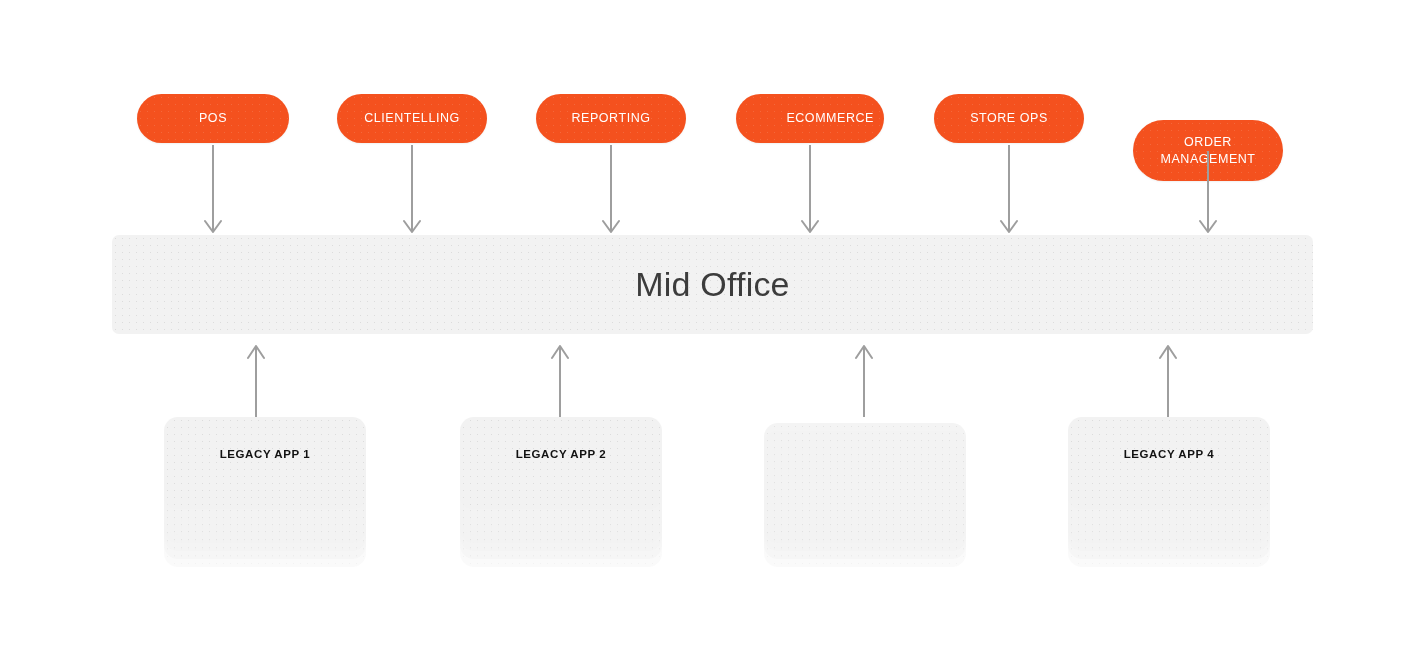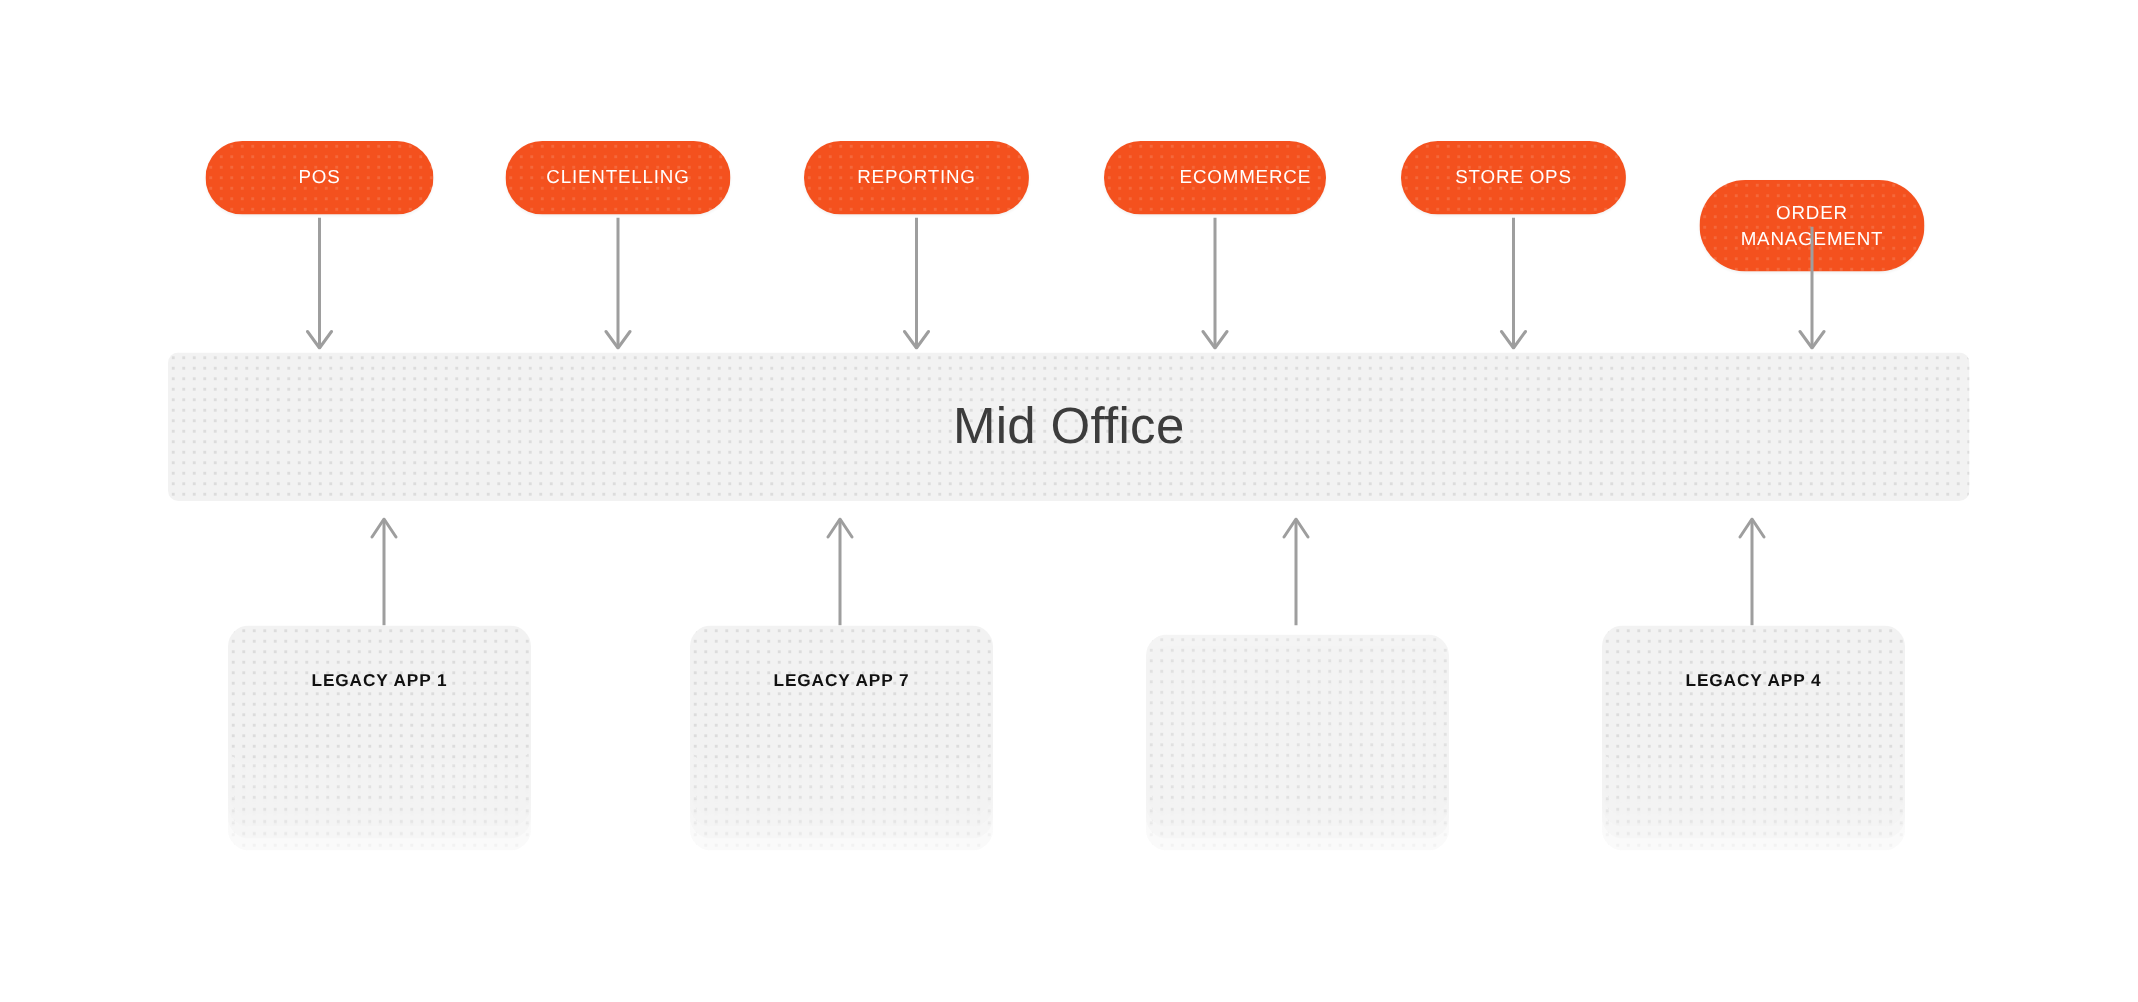--- a/index.html
+++ b/index.html
@@ -215,38 +215,38 @@
       </div>
       <div class="arrow" style="left: 1157px; top: 345px;">
         <svg width="22" height="72" viewBox="0 0 22 72">
           <line x1="11" y1="72" x2="11" y2="1" stroke="#9e9e9e" stroke-width="2"></line>
           <polyline points="3,13 11,1 19,13" fill="none" stroke="#9e9e9e" stroke-width="2" stroke-linecap="round" stroke-linejoin="round"></polyline>
         </svg>
       </div>
     </div>
 
   <div id="legacy-row">
-      <div class="legacy-stack" style="left: 152px; top: 417px;">
+      <div class="legacy-stack" style="left: 164px; top: 417px;">
         <div class="legacy-layer l5"></div>
         <div class="legacy-layer l4"></div>
         <div class="legacy-layer l3"></div>
         <div class="legacy-layer l2"></div>
         <div class="legacy-layer l1"></div>
         <div class="legacy-card dots-light">
           <div class="legacy-label">LEGACY APP 1</div>
         </div>
       </div>
       <div class="legacy-stack" style="left: 460px; top: 417px;">
         <div class="legacy-layer l5"></div>
         <div class="legacy-layer l4"></div>
         <div class="legacy-layer l3"></div>
         <div class="legacy-layer l2"></div>
         <div class="legacy-layer l1"></div>
         <div class="legacy-card dots-light">
-          <div class="legacy-label">LEGACY APP 7</div>
+          <div class="legacy-label">LEGACY APP 2</div>
         </div>
       </div>
       <div class="legacy-stack" style="left: 764px; top: 417px;">
         <div class="legacy-layer l5"></div>
         <div class="legacy-layer l4"></div>
         <div class="legacy-layer l3"></div>
         <div class="legacy-layer l2"></div>
         <div class="legacy-layer l1"></div>
       </div>
       <div class="legacy-stack" style="left: 1068px; top: 417px;">

